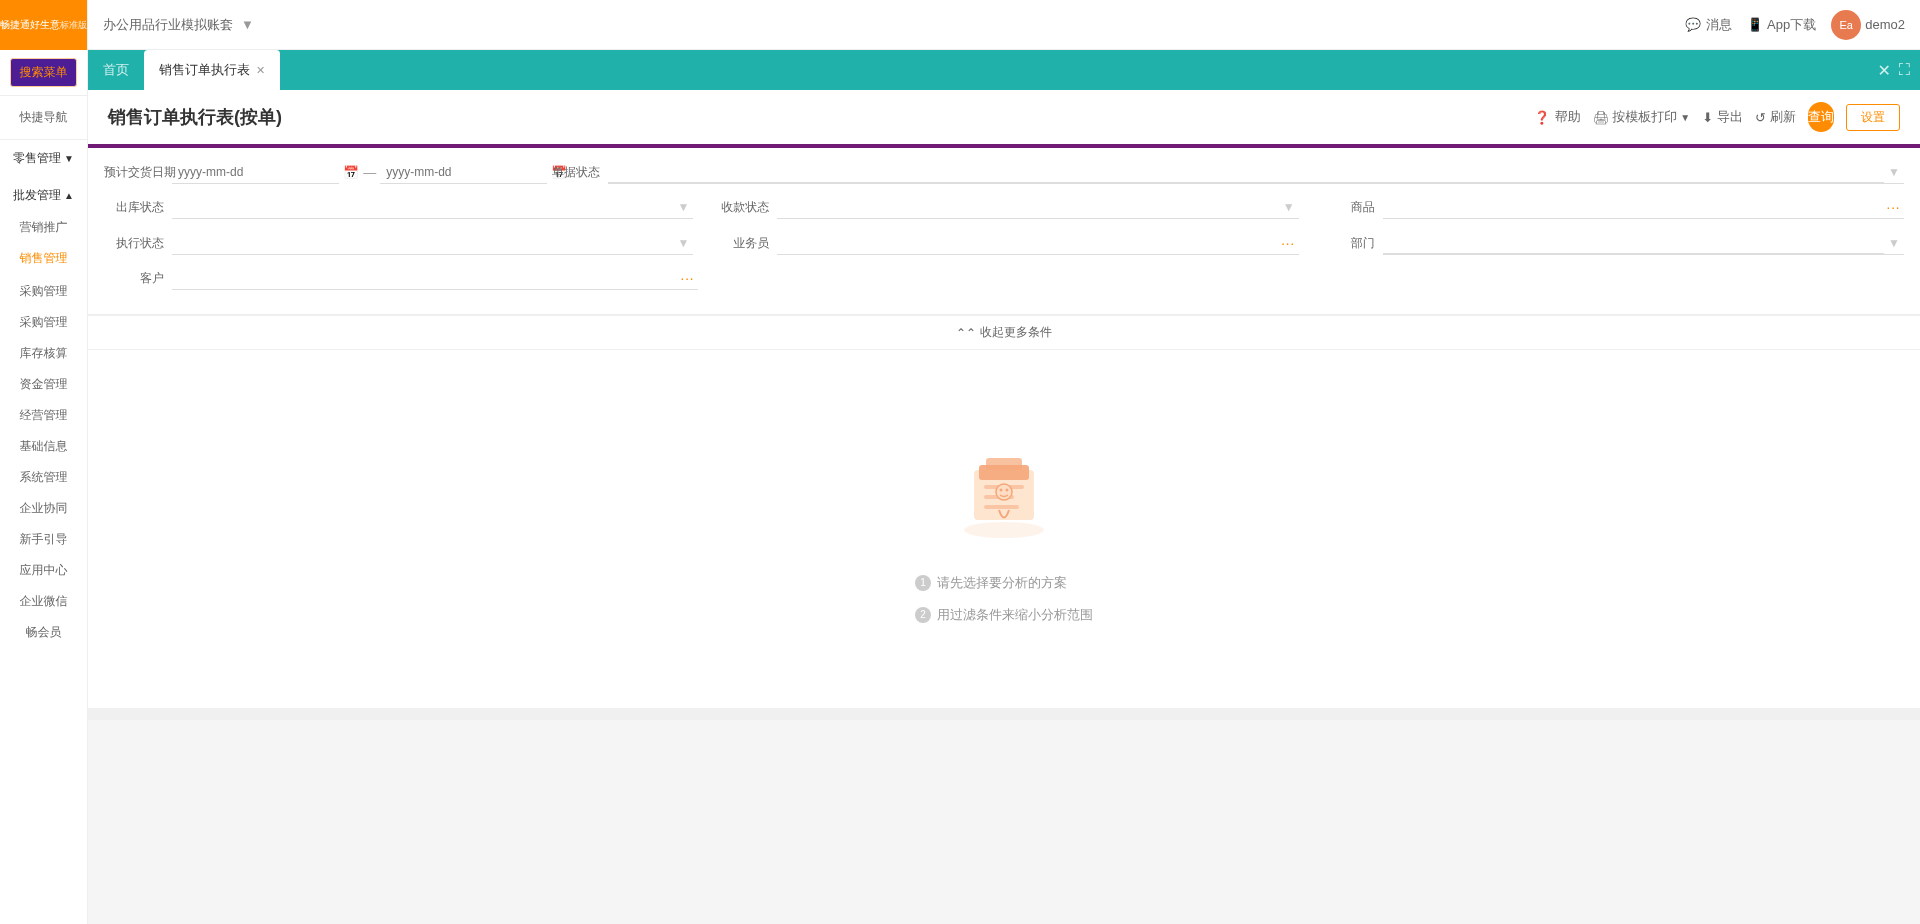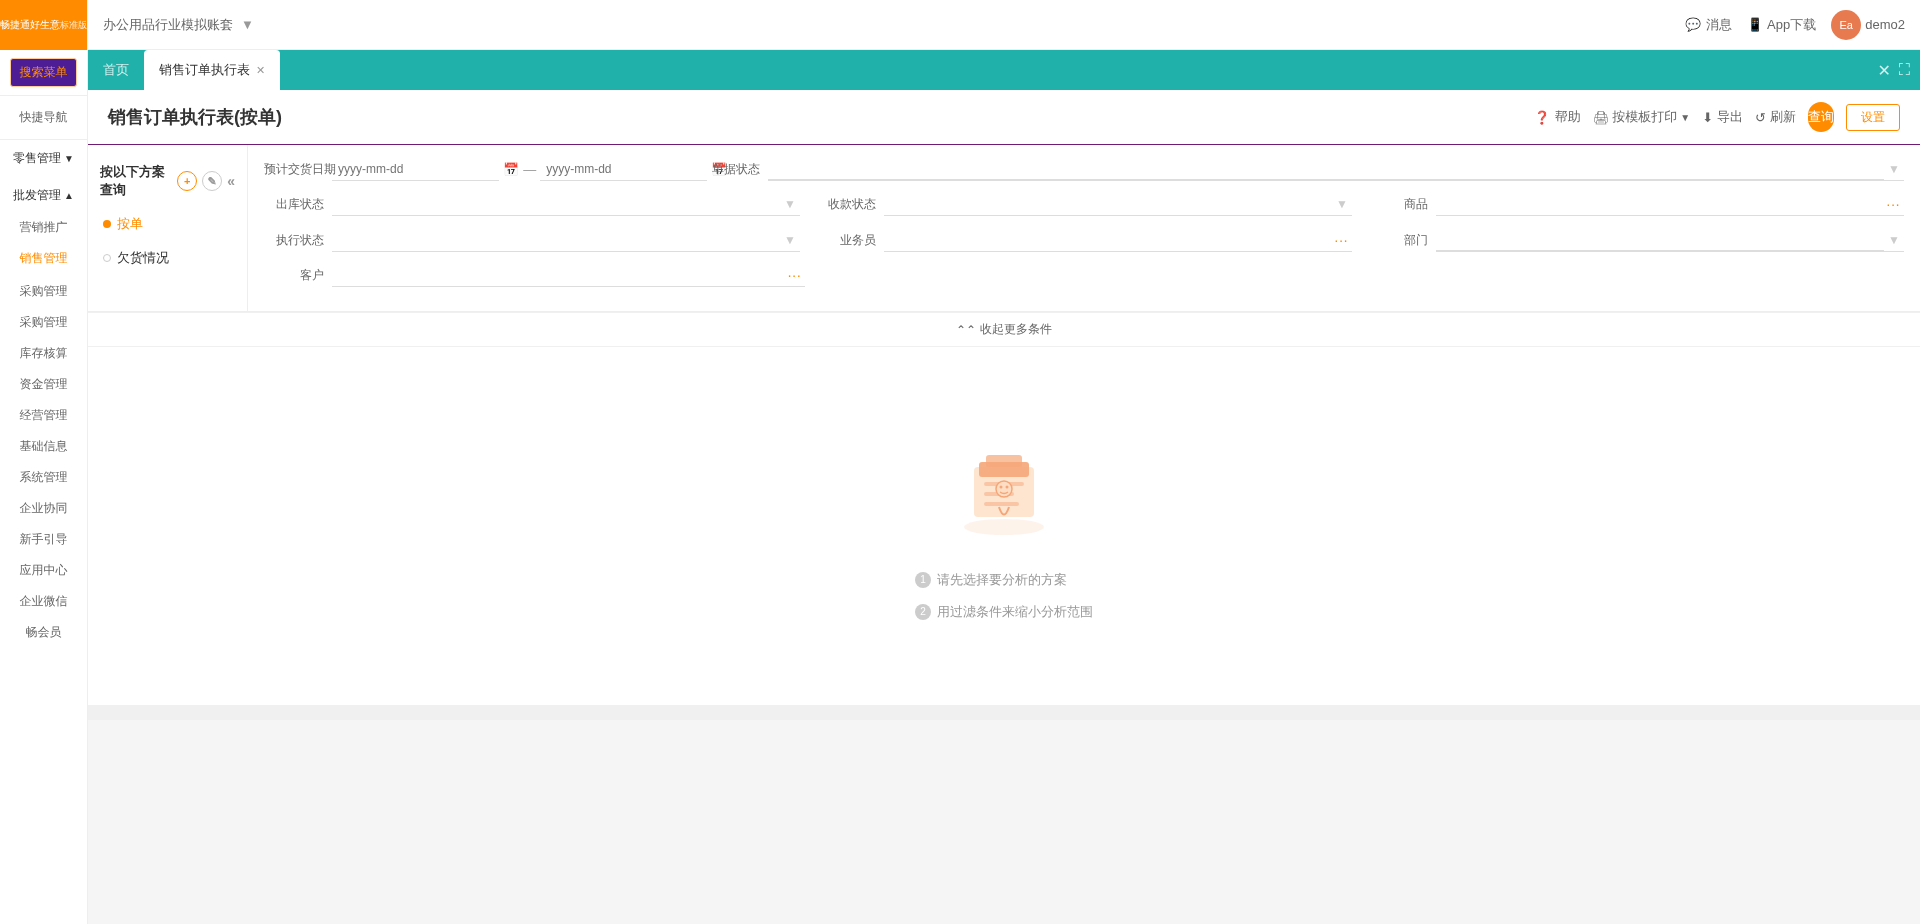--- a/index.html
+++ b/index.html
@@ -36,21 +36,21 @@
     .tab.active { background: #fff; color: #333; border-radius: 4px 4px 0 0; }
     .tab-close { margin-left: 6px; color: #999; font-size: 11px; cursor: pointer; }
     .tabbar-actions { margin-left: auto; display: flex; align-items: center; padding-right: 10px; gap: 8px; }
     .tabbar-action-btn { color: rgba(255,255,255,0.9); font-size: 16px; cursor: pointer; }
 
     
     .content { flex: 1; overflow: auto; background: #f0f0f0; }
     .page { background: #f0f0f0; padding: 0; }
 
     
-    .page-header { background: #fff; padding: 12px 20px; display: flex; align-items: center; justify-content: space-between; border-bottom: 1px solid #701a75; }
+    .page-header { background: #fff; padding: 12px 20px; display: flex; align-items: center; justify-content: space-between; border-bottom: 4px solid #701a75; }
     .page-title { font-size: 18px; font-weight: bold; color: #333; }
     .page-header-actions { display: flex; align-items: center; gap: 12px; }
     .header-action-btn { display: flex; align-items: center; gap: 4px; color: #666; font-size: 13px; cursor: pointer; }
     .btn-primary { background: #ff8c00; color: #fff; border: none; padding: 6px 0; border-radius: 14px; cursor: pointer; font-size: 13px; }
     .btn-secondary { background: #fff; color: #ff8c00; border: 1px solid #ff8c00; padding: 4px 14px; border-radius: 3px; cursor: pointer; font-size: 12px; }
 
     
     .filter-panel { background: #fff; margin: 0; padding: 0; border-bottom: 1px solid #eee; display: flex; }
     .filter-sidebar { width: 160px; border-right: 1px solid #eee; padding: 10px 0; flex-shrink: 0; }
     .filter-sidebar-header { padding: 8px 12px; font-size: 13px; color: #333; font-weight: bold; display: flex; align-items: center; gap: 6px; }
@@ -198,38 +198,20 @@
             <span>↺</span>
             <span>刷新</span>
           </div>
           <button class="btn-primary">查询</button>
           <button class="btn-secondary">设置</button>
         </div>
       </div>
 
       <div class="filter-panel">
 
-        <div class="filter-sidebar">
-          <div class="filter-sidebar-header">
-            <span>按以下方案查询</span>
-            <div class="filter-sidebar-actions">
-              <div class="icon-circle-btn orange">+</div>
-              <div class="icon-circle-btn gray">✎</div>
-              <div class="collapse-btn">«</div>
-            </div>
-          </div>
-          <div class="filter-sidebar-item active">
-            <span class="dot"></span>
-            <span>按单</span>
-          </div>
-          <div class="filter-sidebar-item">
-            <span class="dot-gray" style="width:8px;height:8px;border-radius:50%;border:1px solid #ccc;display:inline-block;"></span>
-            <span>欠货情况</span>
-          </div>
-        </div>
 
         <div class="filter-form">
 
           <div class="filter-row">
             <div class="filter-field" style="min-width:360px; max-width:420px;">
               <span class="filter-label">预计交货日期</span>
               <div class="date-range">
                 <input class="date-input" type="text" placeholder="yyyy-mm-dd" style="">
                 <span class="date-icon">📅</span>
                 <span class="date-sep">—</span>

